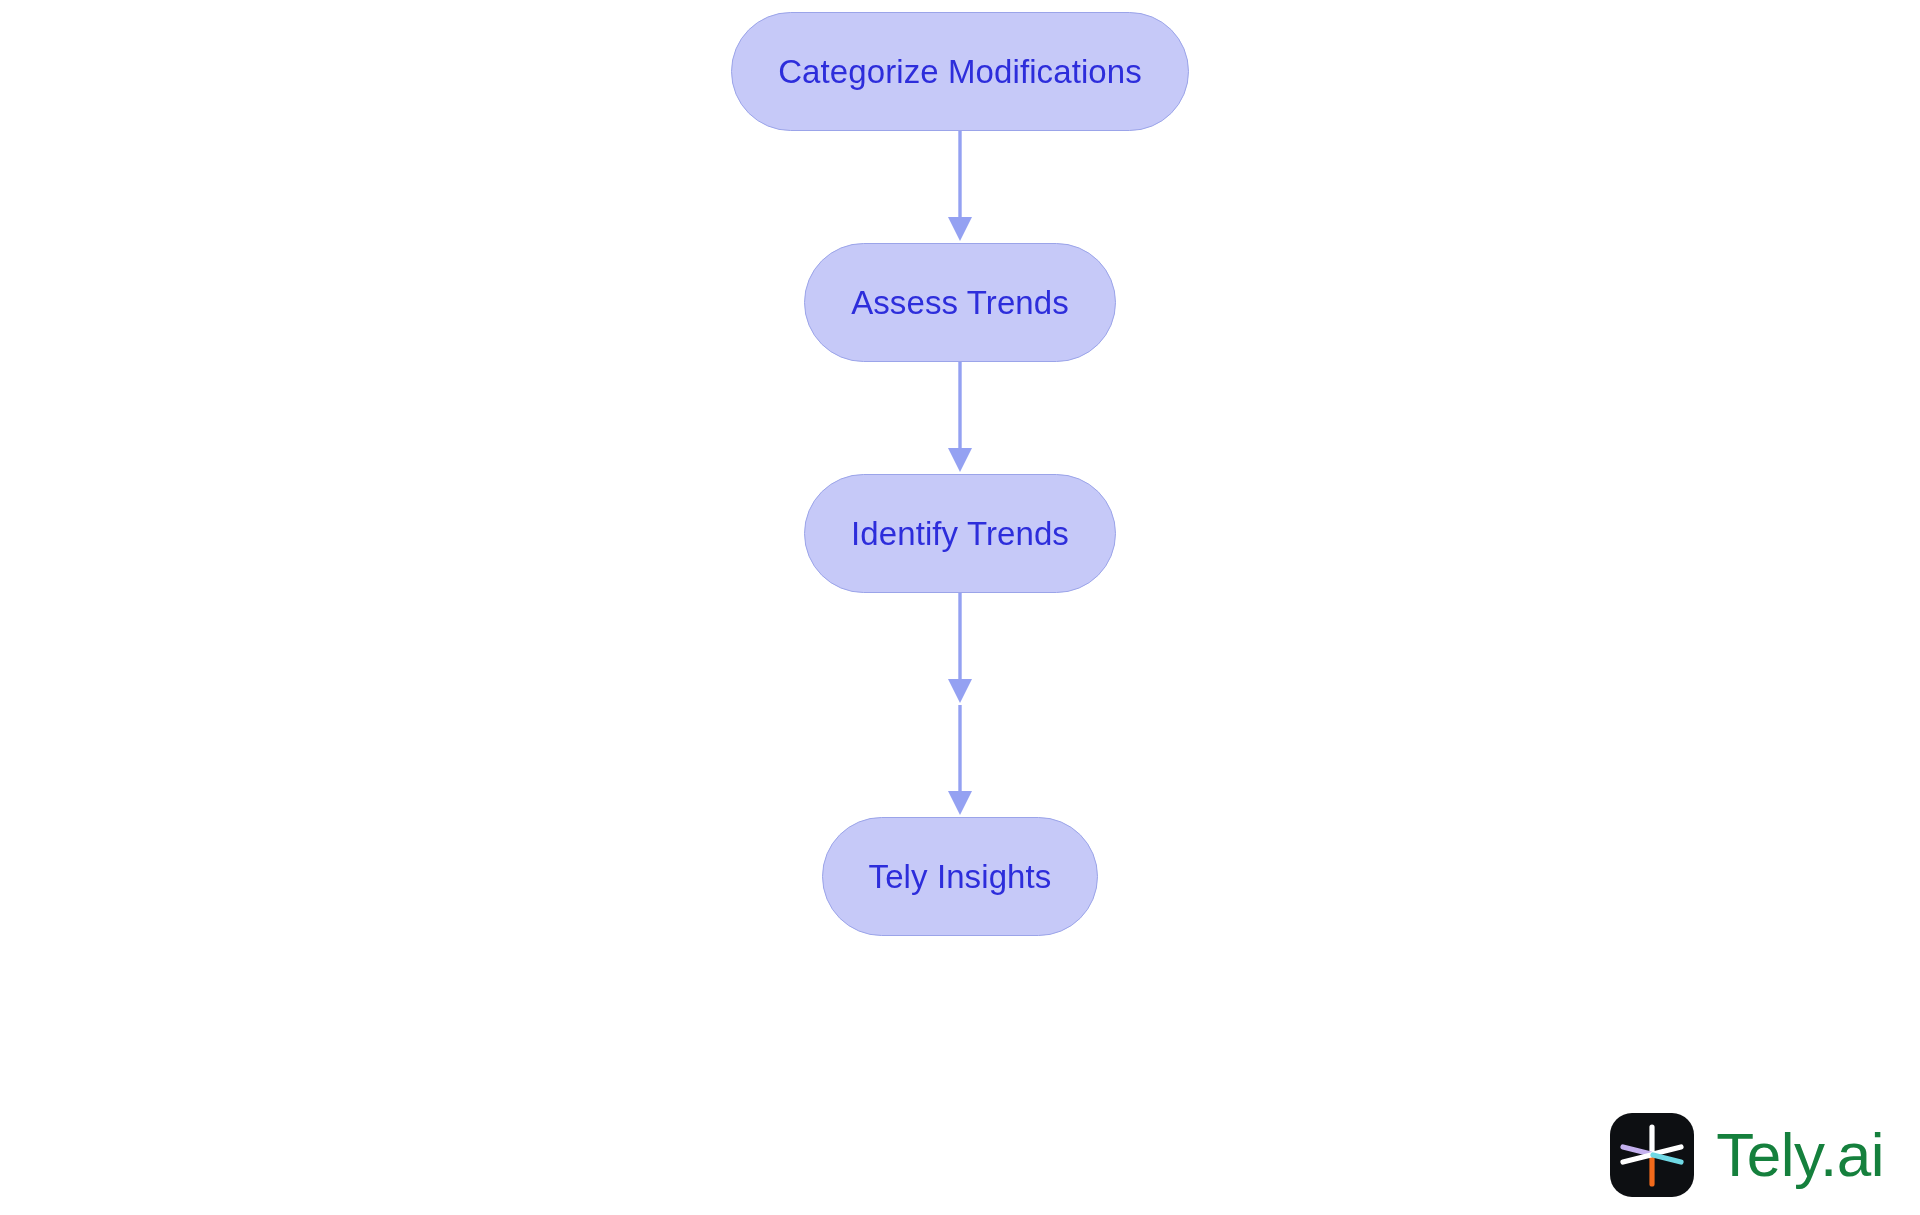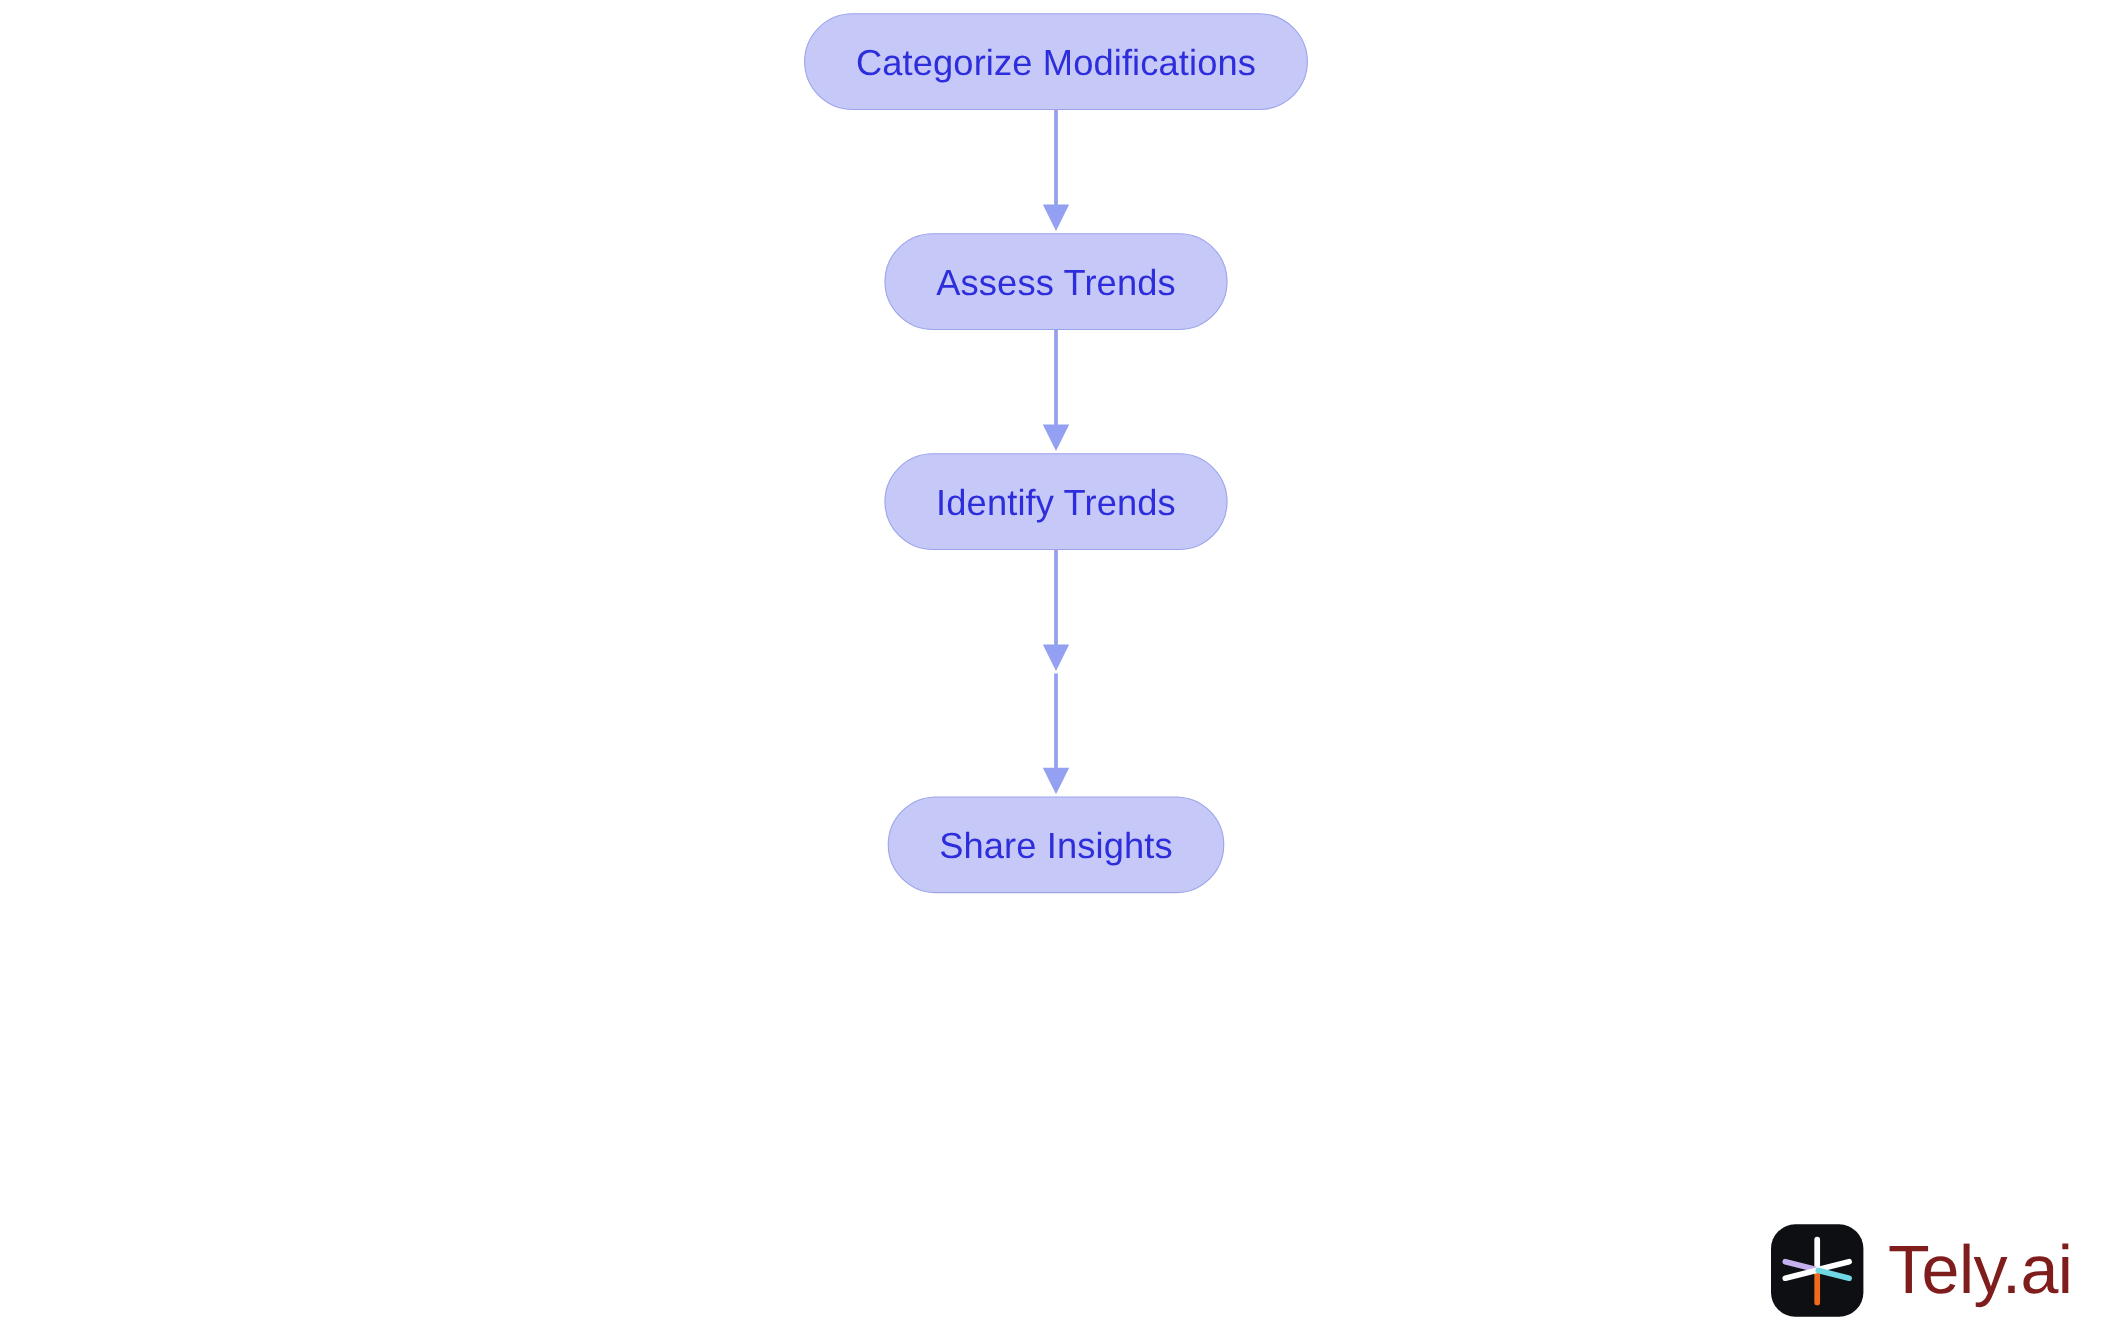--- a/index.html
+++ b/index.html
@@ -34,21 +34,21 @@
 
   
   .node {
     box-sizing: border-box;
     display: flex;
     align-items: center;
     justify-content: center;
     background: #c6c9f8;
     border: 1.6px solid #9ba4e9;
     border-radius: 64px;
-    height: 88px;
+    height: 119px;
     padding: 0 46px;
     box-shadow: 0 0 0 0 rgba(0,0,0,0);
   }
 
   .node-label {
     color: #2d2ddb;
     font-size: 33px;
     font-weight: 400;
     letter-spacing: 0.1px;
     white-space: nowrap;
@@ -84,21 +84,21 @@
   .brand-mark {
     width: 84px;
     height: 84px;
     border-radius: 22px;
     background: #0d0f12;
     position: relative;
     flex: 0 0 auto;
   }
 
   .brand-word {
-    color: #7f1d1d;
+    color: #15803d;
     font-size: 62px;
     letter-spacing: -0.5px;
     line-height: 1;
     font-weight: 400;
   }
 </style>
 </head>
 <body>
 
 <div id="canvas">
@@ -132,21 +132,21 @@
       <polygon class="head" points="5,86 29,86 17,110"></polygon>
     </svg>
 
 
     <svg class="connector" viewBox="0 0 34 112">
       <line class="shaft" x1="17" y1="0" x2="17" y2="88"></line>
       <polygon class="head" points="5,86 29,86 17,110"></polygon>
     </svg>
 
     <div class="node">
-      <span class="node-label">Share Insights</span>
+      <span class="node-label">Tely Insights</span>
     </div>
 
   </div>
 
   <div class="brand">
     <div class="brand-mark">
       <svg viewBox="0 0 84 84" width="84" height="84">
 
         <line x1="42" y1="14" x2="42" y2="41" stroke="#ffffff" stroke-width="5.2" stroke-linecap="round"></line>
 

